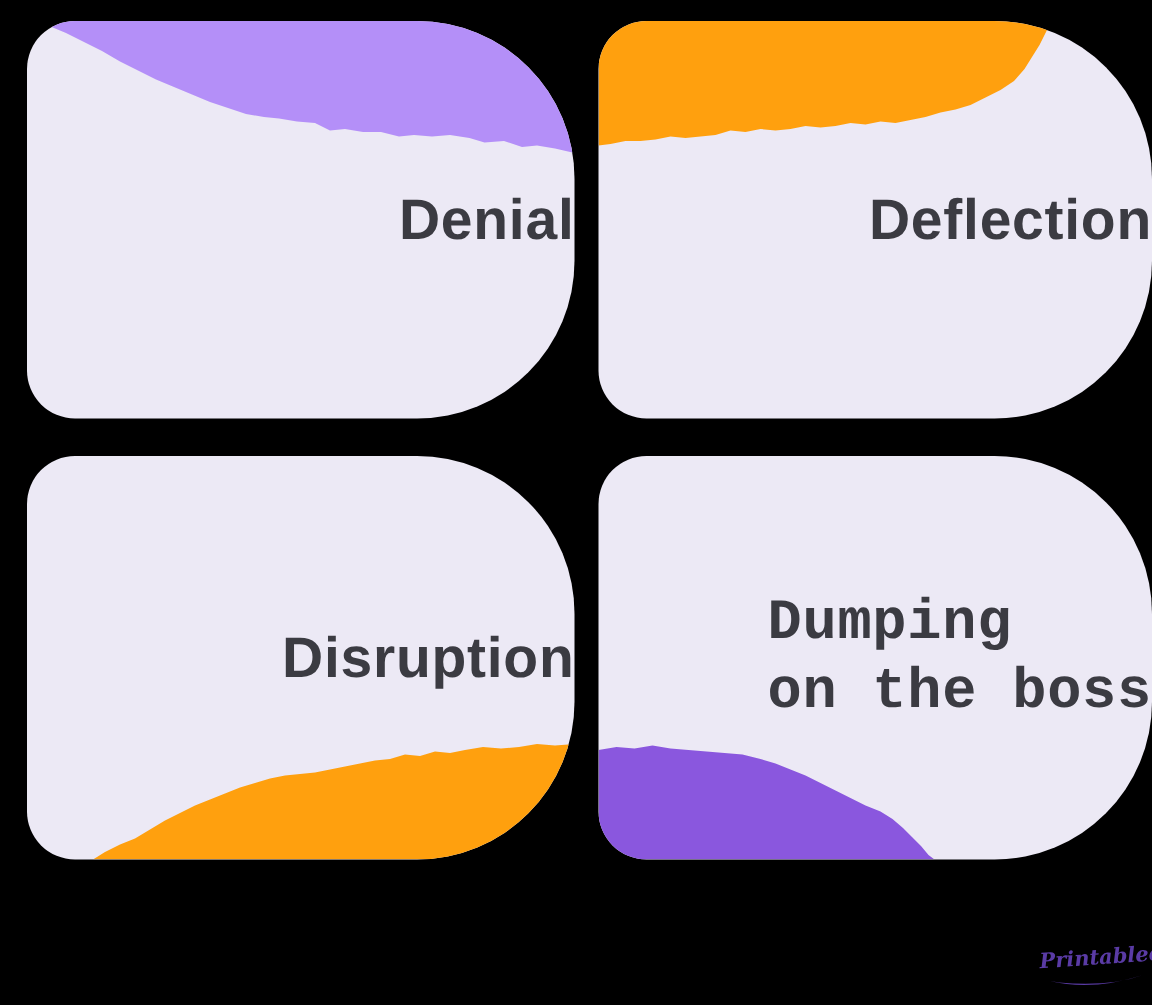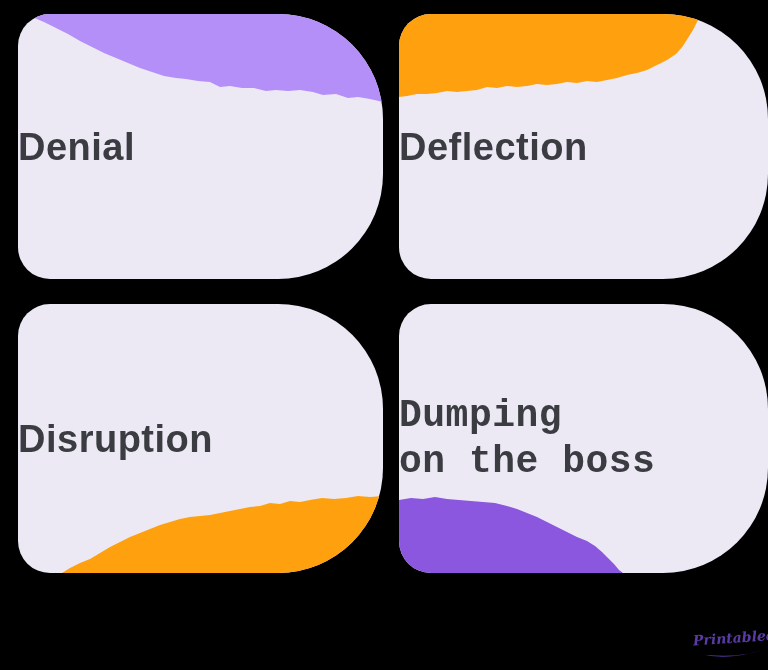--- a/index.html
+++ b/index.html
@@ -15,21 +15,21 @@
     overflow: hidden;
     font-family: "Liberation Sans", sans-serif;
   }
   .card {
     position: absolute;
     background: #ECE9F5;
     border-radius: 32px 105px 105px 32px;
     overflow: hidden;
     display: flex;
     align-items: center;
-    justify-content: flex-start;
+    justify-content: flex-end;
   }
   .card-denial     { left: 18px;  top: 14px;  width: 365px; height: 265px; }
   .card-deflection { left: 399px; top: 14px;  width: 369px; height: 265px; }
   .card-disruption { left: 18px;  top: 304px; width: 365px; height: 269px; }
   .card-dumping    { left: 399px; top: 304px; width: 369px; height: 269px; }
   .wave {
     position: absolute;
     inset: 0;
     width: 100%;
     height: 100%;

